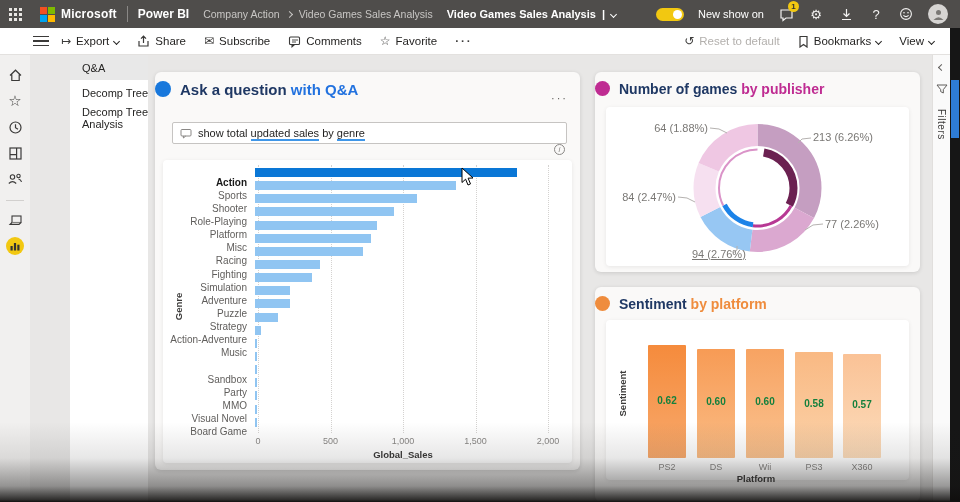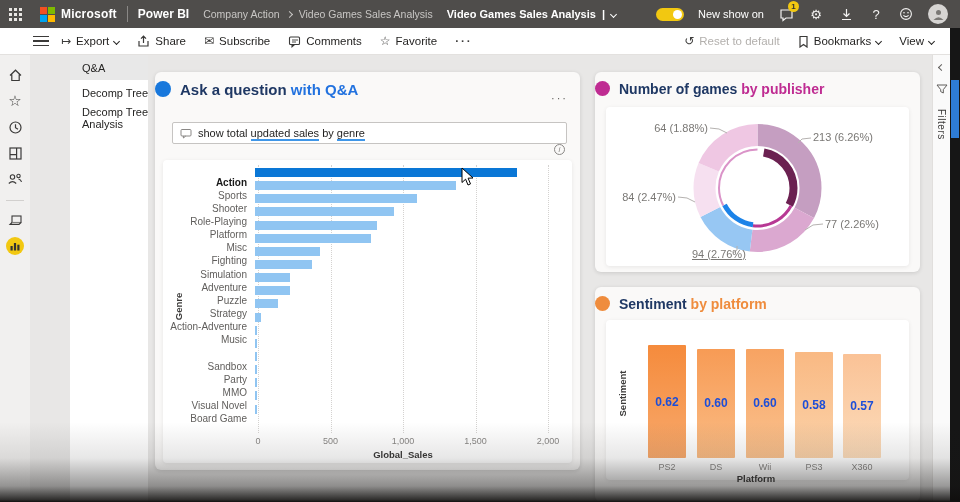--- a/index.html
+++ b/index.html
@@ -93,21 +93,21 @@
 
   
   #donut-card { left:447px; top:17px; width:325px; height:200px; }
   #donut-panel { left:11px; top:35px; width:303px; height:159px; }
   .dlabel { position:absolute; font-size:11px; color:#7A7875; white-space:nowrap; }
 
   
   #sent-card { left:447px; top:232px; width:325px; height:215px; }
   #sent-panel { left:11px; top:33px; width:303px; height:160px; }
   .sbar { position:absolute; width:38px; border-radius:1px; }
-  .sval { position:absolute; width:38px; text-align:center; color:#1d4ed8; font-weight:bold; font-size:12px; }
+  .sval { position:absolute; width:38px; text-align:center; color:#15803d; font-weight:bold; font-size:10px; }
   .scat { position:absolute; width:38px; text-align:center; font-size:9px; color:#8A8886; top:142px; }
   .sxlabel { position:absolute; left:30px; width:240px; top:153px; text-align:center; font-weight:bold; font-size:9.5px; color:#3B3A39; }
   .sylabel { position:absolute; left:-14px; top:68px; transform:rotate(-90deg); font-weight:bold; font-size:9.5px; color:#3B3A39; width:60px; text-align:center; }
 
   
   .filters-rail { position:absolute; left:932px; top:55px; width:18px; height:447px; background:#FAFAFA;
                   border-left:1px solid #E1DFDD; display:flex; flex-direction:column; align-items:center; padding-top:10px; gap:14px; }
   .filters-label { writing-mode:vertical-rl; font-size:10px; color:#3B3A39; letter-spacing:.5px; }
   .right-strip { position:absolute; left:950px; top:28px; width:10px; height:474px; background:#161616; }
   .scroll-thumb { position:absolute; left:1px; top:52px; width:8px; height:58px; background:#2E7CD6; }
@@ -354,20 +354,26 @@
                 <div class="bbar" style="width: 121.8px; background: rgb(144, 197, 242);"></div>
               </div>
             </div>
             <div class="brow">
               <span class="blabel">Misc</span>
               <div class="btrack">
                 <div class="bbar" style="width: 116px; background: rgb(144, 197, 242);"></div>
               </div>
             </div>
             <div class="brow">
+              <span class="blabel">Racing</span>
+              <div class="btrack">
+                <div class="bbar" style="width: 108.025px; background: rgb(144, 197, 242);"></div>
+              </div>
+            </div>
+            <div class="brow">
               <span class="blabel">Fighting</span>
               <div class="btrack">
                 <div class="bbar" style="width: 65.25px; background: rgb(144, 197, 242);"></div>
               </div>
             </div>
             <div class="brow">
               <span class="blabel">Simulation</span>
               <div class="btrack">
                 <div class="bbar" style="width: 56.55px; background: rgb(144, 197, 242);"></div>
               </div>

